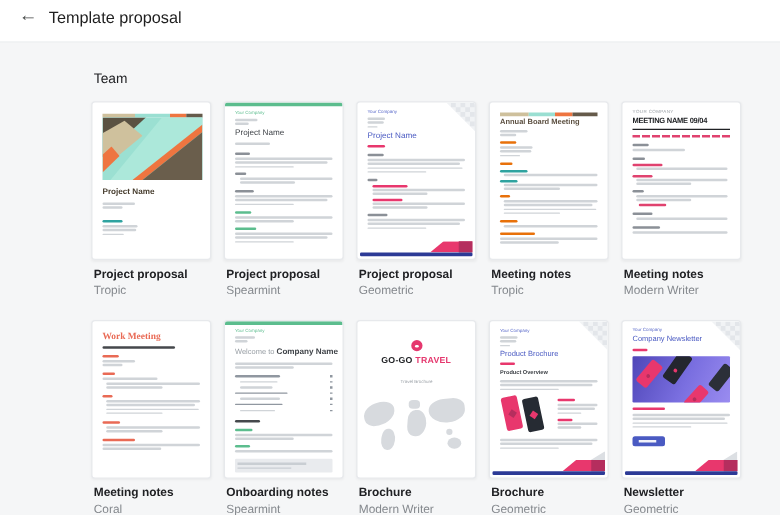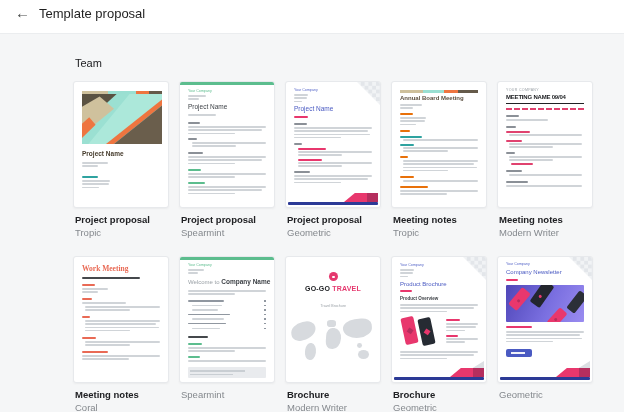--- a/index.html
+++ b/index.html
@@ -399,20 +399,21 @@
         <div class="lbl c-green" style="left:8px;top:99px;width:12px"></div>
         <div class="lines" style="left:8px;top:103px;right:8px">
             <div class="ln" style="width: 100%;"></div>
           </div>
         <div class="gray-box" style="left:8px;right:8px;top:110px;height:11px">
           <div style="position:absolute;left:2px;top:3px;width:70%;height:1.5px;background:#c9ced3"></div>
           <div style="position:absolute;left:2px;top:6.5px;width:55%;height:1.5px;background:#c9ced3"></div>
         </div>
       </div>
       <div class="cap">
+        <div class="cap-t">Onboarding notes</div>
         <div class="cap-s">Spearmint</div>
       </div>
     </div>
 
     <div class="tile">
       <div class="thumb">
         <div class="abs" style="left:43px;top:15px;width:9px;height:9px;border-radius:50%;background:#e5386e">
           <div style="position:absolute;left:3px;top:3.5px;width:3px;height:2px;background:#fff;border-radius:1px"></div>
         </div>
         <div class="heading" style="left:0;right:0;top:28px;text-align:center;font-size:7px;font-weight:700;letter-spacing:.2px">
@@ -518,17 +519,18 @@
             <i></i>
           </div>
         <div class="geo-gray"></div>
         <div class="geo-pink">
           <div class="geo-pink-main"></div>
             <div class="geo-pink-dark"></div>
         </div>
         <div class="geo-bar"></div>
       </div>
       <div class="cap">
+        <div class="cap-t">Newsletter</div>
         <div class="cap-s">Geometric</div>
       </div>
     </div>
   </div>
 </div>
 
 </body></html>

